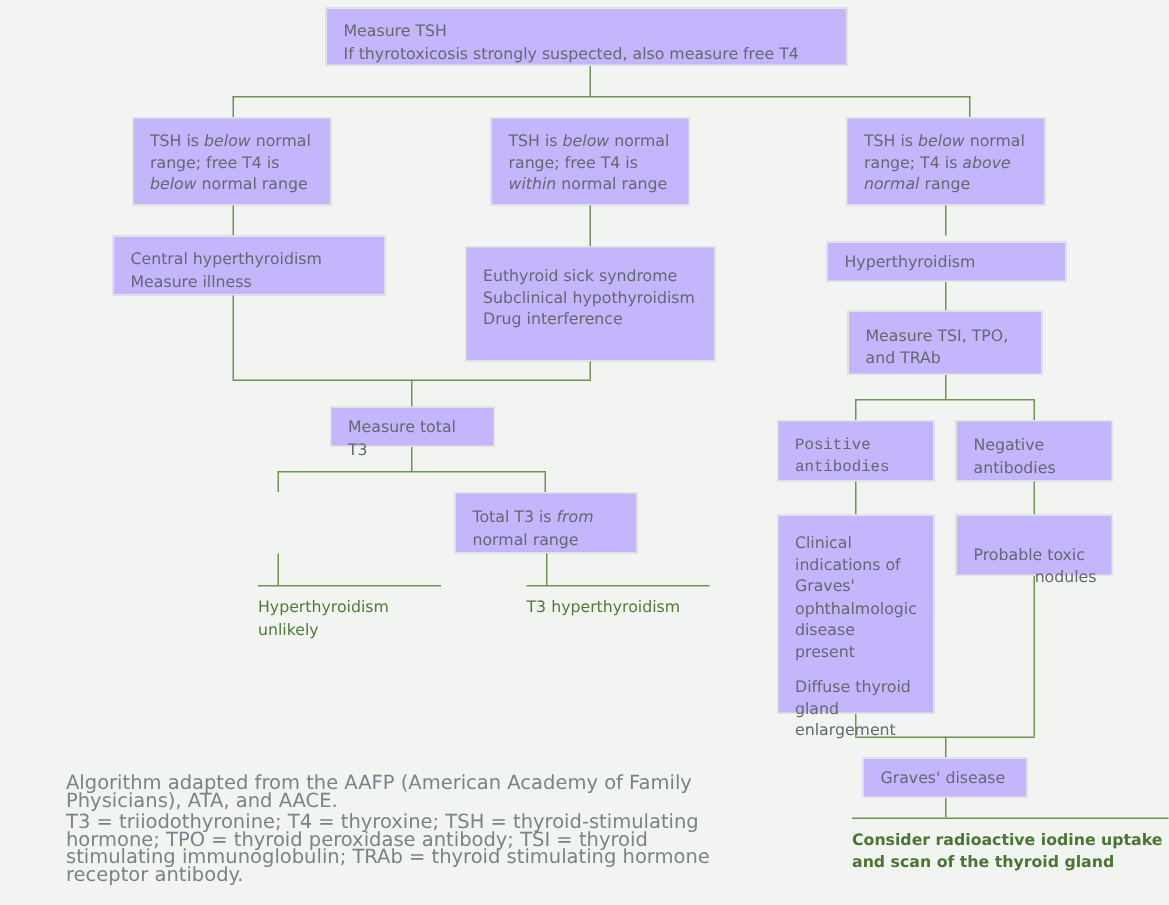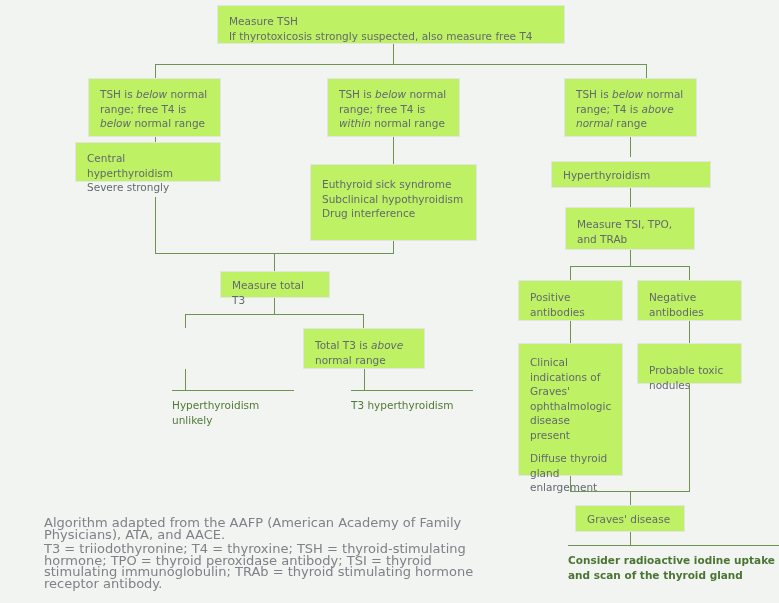--- a/index.html
+++ b/index.html
@@ -18,21 +18,21 @@
   }
   #canvas {
     position: relative;
     width: 779px;
     height: 603px;
   }
 
   
   .node {
     position: absolute;
-    background: #bef264;
+    background: #c4b5fd;
     border: 1px solid #e3e4e3;
     box-sizing: border-box;
     font-size: 10.5px;
     line-height: 14.5px;
     color: #63696e;
     padding: 8px 10px 8px 11px;
   }
   .node p {
     margin: 0;
   }
@@ -114,23 +114,23 @@
   </div>
 
   <div class="node" style="left:564px; top:78px; width:133px; height:59px;">
     <p><span>TSH is </span><i>below</i><span> normal range; T4 is </span><i>above normal</i><span> range</span></p>
   </div>
 
   <div class="vline" style="left:155px; top:137px; height:20px;"></div>
   <div class="vline" style="left:393px; top:137px; height:27px;"></div>
   <div class="vline" style="left:630px; top:137px; height:20px;"></div>
 
-  <div class="node" style="left:75px; top:142px; width:146px; height:40px;">
+  <div class="node" style="left:75px; top:157px; width:182px; height:40px;">
     <p>Central hyperthyroidism</p>
-    <p style="margin-top:0;">Severe strongly</p>
+    <p style="margin-top:0;">Measure illness</p>
   </div>
 
   <div class="node" style="left:310px; top:164px; width:167px; height:77px; padding-top:12px;">
     <p>Euthyroid sick syndrome</p>
     <p style="margin-top:0;">Subclinical hypothyroidism</p>
     <p style="margin-top:0;">Drug interference</p>
   </div>
 
   <div class="node" style="left:551px; top:161px; width:160px; height:27px; padding-top:6px;">
     <p>Hyperthyroidism</p>
@@ -151,49 +151,49 @@
   <div class="hline" style="left:155px; top:253px; width:239px;"></div>
   <div class="vline" style="left:274px; top:253px; height:18px;"></div>
 
   <div class="node" style="left:220px; top:271px; width:110px; height:27px; padding-top:6px;">
     <p>Measure total T3</p>
   </div>
 
   <div class="vline" style="left:274px; top:298px; height:16px;"></div>
   <div class="bus-down" style="left:185px; top:314px; width:179px; height:14px;"></div>
 
-  <div class="node" style="left:518px; top:280px; width:105px; height:41px; padding-top:9px;">
+  <div class="node" style="left:518px; top:280px; width:105px; height:41px; padding-top:9px;font-family:Liberation Mono, monospace;">
     <p>Positive</p>
     <p style="margin-top:0;">antibodies</p>
   </div>
 
   <div class="node" style="left:637px; top:280px; width:105px; height:41px; padding-top:9px;">
     <p>Negative</p>
     <p style="margin-top:0;">antibodies</p>
   </div>
 
   <div class="vline" style="left:570px; top:321px; height:22px;"></div>
   <div class="vline" style="left:689px; top:321px; height:22px;"></div>
 
 
   <div class="node" style="left:303px; top:328px; width:122px; height:41px; padding-top:9px;">
-    <p><span>Total T3 is </span><i>above</i><span> normal range</span></p>
+    <p><span>Total T3 is </span><i>from</i><span> normal range</span></p>
   </div>
 
   <div class="vline" style="left:185px; top:369px; height:21px;"></div>
   <div class="vline" style="left:364px; top:369px; height:21px;"></div>
 
   <div class="node" style="left:518px; top:343px; width:105px; height:133px; padding-top:11px;">
     <p>Clinical indications of Graves' ophthalmologic disease present</p>
     <p>Diffuse thyroid gland enlargement</p>
   </div>
 
   <div class="node" style="left:637px; top:343px; width:105px; height:41px; padding-top:19px;">
     <p>Probable toxic</p>
-    <p style="margin-top:0;">nodules</p>
+    <p style="margin-top:0;text-align:right;">nodules</p>
   </div>
 
   <div class="vline" style="left:570px; top:476px; height:15px;"></div>
   <div class="vline" style="left:689px; top:384px; height:107px;"></div>
   <div class="hline" style="left:570px; top:491px; width:120px;"></div>
   <div class="vline" style="left:630px; top:491px; height:14px;"></div>
 
   <div class="node" style="left:575px; top:505px; width:110px; height:27px; padding-top:6px;">
     <p>Graves' disease</p>
   </div>

